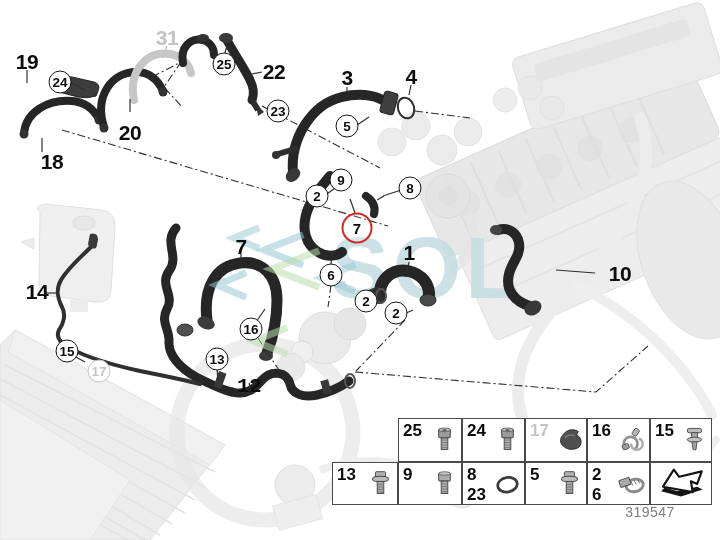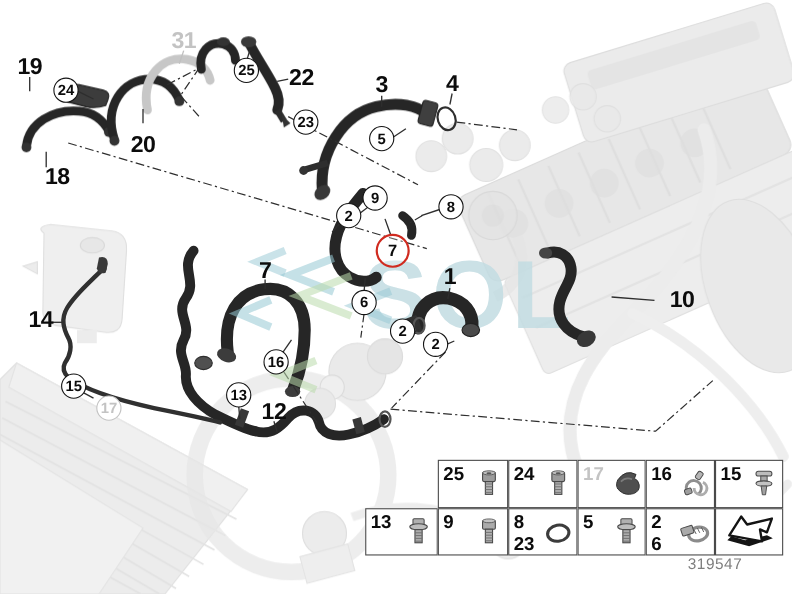--- a/index.html
+++ b/index.html
@@ -259,21 +259,21 @@
       <div class="callout circled" style="left: 317px; top: 196px;">2</div>
       <div class="callout circled" style="left: 410px; top: 188px;">8</div>
       <div class="callout red-circled" style="left: 357px; top: 228px;">7</div>
       <div class="callout plain" style="left: 409px; top: 252px;">1</div>
       <div class="callout circled" style="left: 331px; top: 275px;">6</div>
       <div class="callout plain" style="left: 241px; top: 246px;">7</div>
       <div class="callout circled" style="left: 366px; top: 301px;">2</div>
       <div class="callout circled" style="left: 396px; top: 313px;">2</div>
       <div class="callout circled" style="left: 251px; top: 329px;">16</div>
       <div class="callout circled" style="left: 217px; top: 359px;">13</div>
-      <div class="callout plain" style="left: 249px; top: 374px;">12</div>
+      <div class="callout plain" style="left: 249px; top: 386px; font-family: Liberation Mono, monospace;">12</div>
       <div class="callout plain" style="left: 37px; top: 291px;">14</div>
       <div class="callout circled" style="left: 67px; top: 351px;">15</div>
       <div class="callout circled gray" style="left: 99px; top: 371px;">17</div>
       <div class="callout plain" style="left: 604px; top: 273px; margin-left: 16px;">10</div>
     </div>
 
   <div id="legend">
       <div class="lcell" style="left: 398px; top: 418px; width: 64px; height: 44px;">
         <div class="lnums">
           <div class="lnum">25</div>

